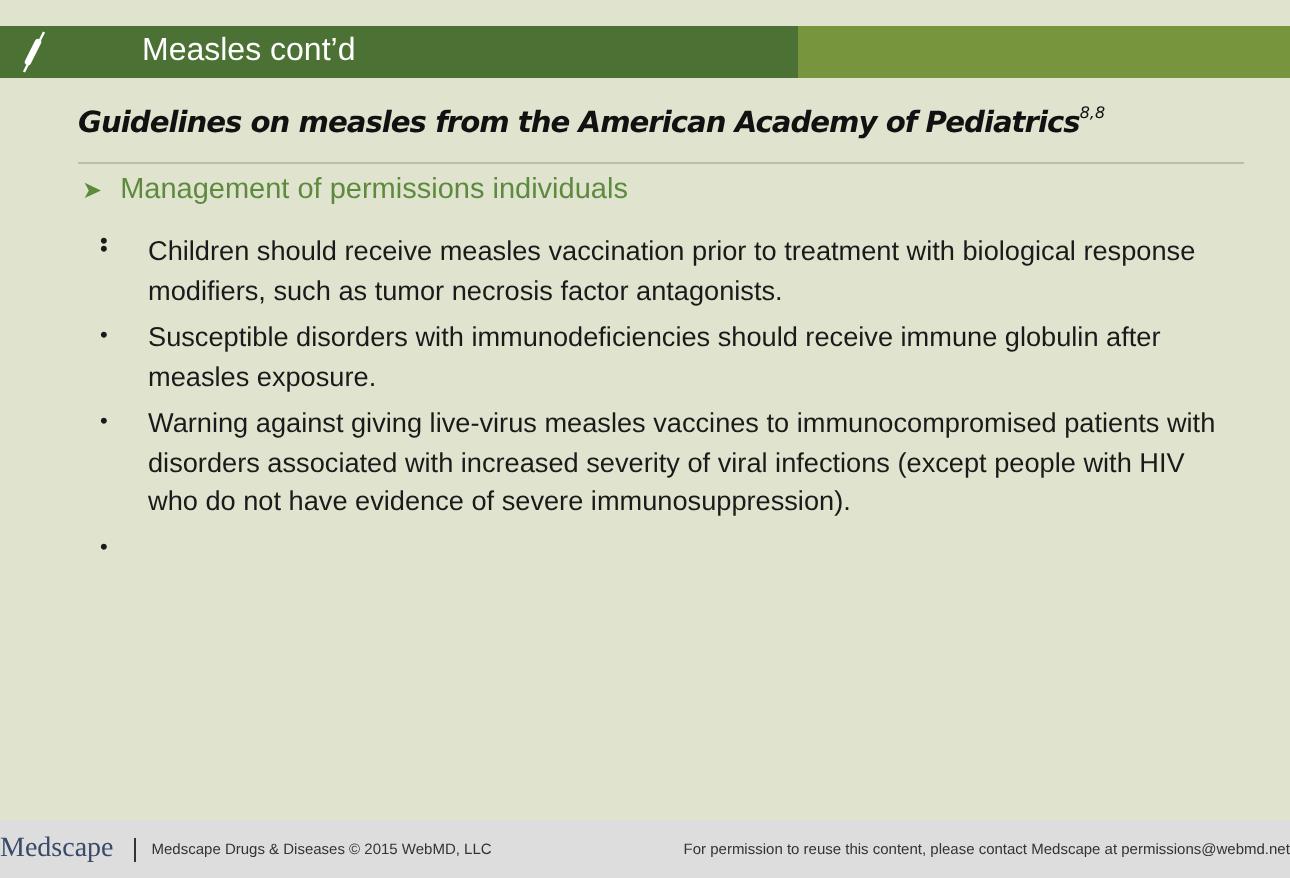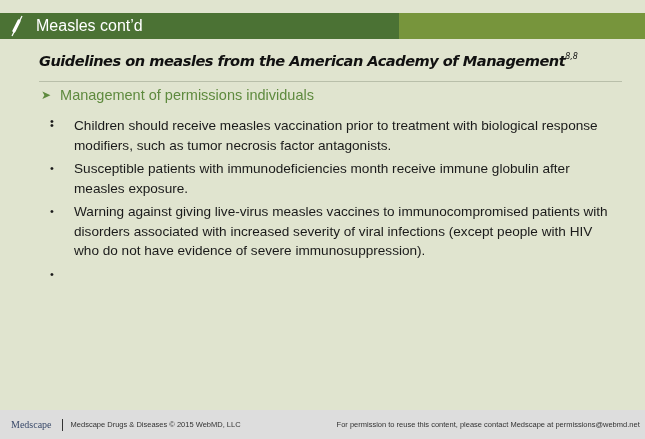--- a/index.html
+++ b/index.html
@@ -18,21 +18,21 @@
       display: flex; align-items: center;
     }
     .header-light { flex: 1; background: #77953c; }
     .syringe-icon {
       width: 14px; height: 22px; margin-left: 10px; margin-right: 12px;
       position: relative;
     }
     .syringe-icon svg { position: absolute; left: 0; top: 0; }
     .header-title {
       color: #ffffff; font-family: "Liberation Sans", sans-serif;
-      font-size: 16px; letter-spacing: 0px;
+      font-size: 16px; letter-spacing: 0px; margin-left: 35px;
     }
     .main-title {
       position: absolute; left: 39px; top: 52px;
       font-family: "DejaVu Sans", sans-serif; font-style: italic; font-weight: bold;
       font-size: 14.6px; color: #111; letter-spacing: -0.5px;
     }
     .main-title sup { font-size: 8px; font-weight: normal; vertical-align: 7px; letter-spacing: 0; }
     .divider {
       position: absolute; left: 39px; top: 81px; width: 583px; height: 1px;
       background: #b9bfaa;
@@ -58,22 +58,22 @@
       position: absolute; left: 2px; top: 0; font-size: 11px;
     }
     .footer {
       position: absolute; left: 0; top: 410px; width: 645px; height: 29px;
       background: #dddddd;
       display: flex; align-items: center;
       font-family: "Liberation Sans", sans-serif;
       font-size: 7.5px; color: #333;
     }
     .footer-logo {
-      margin-left: 11px; font-family: "Liberation Serif", serif;
-      font-size: 10px; color: #3a4a6a;
+      font-family: "Liberation Serif", serif;
+      font-size: 14px; color: #3a4a6a;
     }
     .footer-sep { margin: 0 8px 0 10px; width: 1px; height: 12px; background: #333; }
     .footer-copyright { width: 250px; }
     .footer-permission { margin-left: 16px; }
   </style>
 </head>
 <body>
 
 <div class="header-bar">
   <div class="header-dark">
@@ -82,34 +82,34 @@
         <line x1="12" y1="1" x2="2" y2="21" stroke="#ffffff" stroke-width="1.2"></line>
         <line x1="9" y1="6" x2="4" y2="16" stroke="#ffffff" stroke-width="3.2" stroke-linecap="round"></line>
       </svg>
     </span>
     <span class="header-title">Measles  cont’d</span>
   </div>
   <div class="header-light"></div>
 </div>
 
 <div class="main-title">
-  <span>Guidelines on measles from the American Academy of Management</span><sup>8,8</sup>
+  <span>Guidelines on measles from the American Academy of Pediatrics</span><sup>8,8</sup>
 </div>
 
 <div class="divider"></div>
 
 <div class="subheading">
   <span class="arrow-icon">➤</span>
   <span>Management of permissions individuals</span>
 </div>
 
 <ul class="bullets">
   <li><span class="bullet-dot">•</span></li>
   <li><span class="bullet-dot">•</span><span>Children should receive measles vaccination prior to treatment with biological response modifiers, such as tumor necrosis factor antagonists.</span></li>
-  <li><span class="bullet-dot">•</span><span>Susceptible patients with immunodeficiencies month receive immune globulin after measles exposure.</span></li>
+  <li><span class="bullet-dot">•</span><span>Susceptible disorders with immunodeficiencies should receive immune globulin after measles exposure.</span></li>
   <li><span class="bullet-dot">•</span><span>Warning against giving live-virus measles vaccines to immunocompromised patients with disorders associated with increased severity of viral infections (except people with HIV who do not have evidence of severe immunosuppression).</span></li>
   <li><span class="bullet-dot">•</span></li>
 </ul>
 
 <div class="footer">
   <span class="footer-logo">Medscape</span>
   <span class="footer-sep"></span>
   <span class="footer-copyright">Medscape Drugs &amp; Diseases © 2015  WebMD, LLC</span>
   <span class="footer-permission">For permission to reuse this content, please contact Medscape at permissions@webmd.net</span>
 </div>

